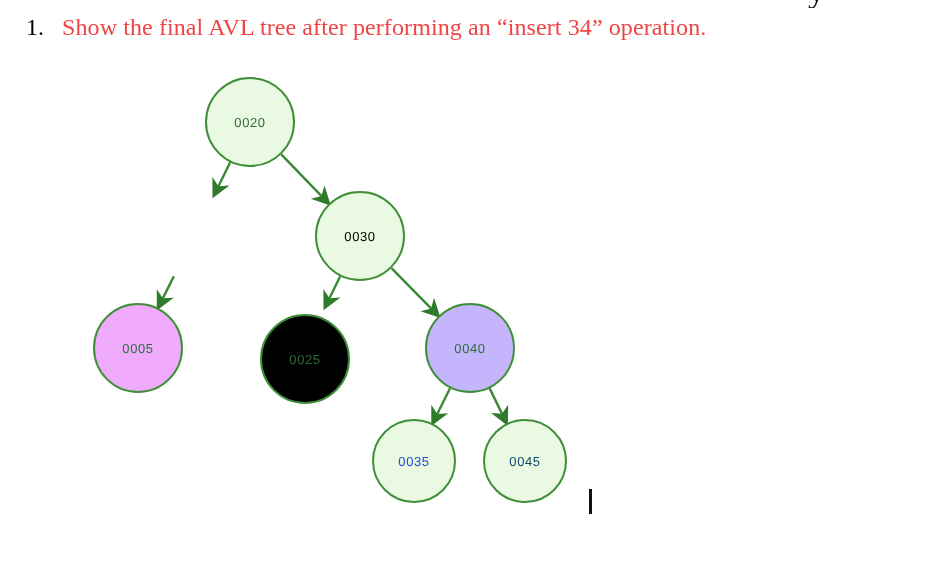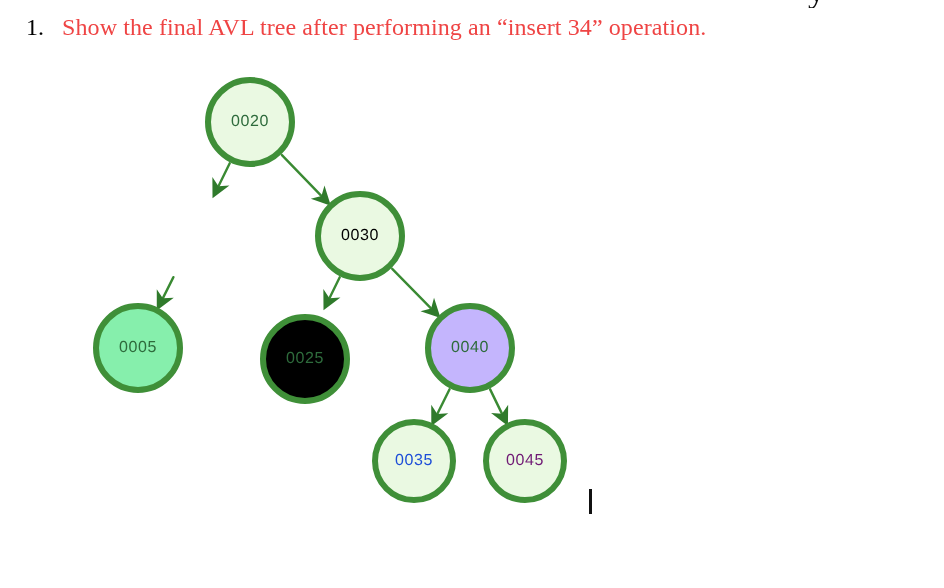--- a/index.html
+++ b/index.html
@@ -72,26 +72,26 @@
     width: 944px;
     height: 588px;
     pointer-events: none;
   }
 
   .tree-node {
     position: absolute;
     box-sizing: border-box;
     border-radius: 50%;
     background: #eaf9e2;
-    border: 6px solid #a21caf;
+    border: 2px solid #a21caf;
     display: flex;
     align-items: center;
     justify-content: center;
     font-family: "Liberation Sans", "DejaVu Sans", sans-serif;
-    font-size: 16px;
+    font-size: 13px;
     letter-spacing: 0.6px;
     color: #2e6b3c;
     text-rendering: geometricPrecision;
   }
   .tree-node .node-label {
     display: block;
     line-height: 1;
     transform: translateY(-0.5px);
   }
 
@@ -133,32 +133,32 @@
         <polygon points="431.32,426.06 431.24,404.81 437.31,413.96 448.27,413.25" fill="#2f7a2b"></polygon>
         <line x1="490.13" y1="389.36" x2="501.81" y2="413.35" stroke="#3a8a33" stroke-width="2.4" stroke-linecap="round"></line>
         <polygon points="507.93,425.93 491.07,413.01 502.02,413.79 508.16,404.69" fill="#2f7a2b"></polygon>
       </svg>
   <div class="tree-node" style="left: 205px; top: 77px; width: 90px; height: 90px; background: rgb(234, 249, 226); border-color: rgb(63, 143, 56); color: rgb(46, 107, 60);">
         <span class="node-label">0020</span>
       </div>
       <div class="tree-node" style="left: 315px; top: 191px; width: 90px; height: 90px; background: rgb(234, 249, 226); border-color: rgb(63, 143, 56); color: #000000;">
         <span class="node-label">0030</span>
       </div>
-      <div class="tree-node" style="left: 93px; top: 303px; width: 90px; height: 90px; background: #86efac; border-color: rgb(63, 143, 56); color: rgb(46, 107, 60);">
+      <div class="tree-node" style="left: 93px; top: 303px; width: 90px; height: 90px; background: #f0abfc; border-color: rgb(63, 143, 56); color: rgb(46, 107, 60);">
         <span class="node-label">0005</span>
       </div>
       <div class="tree-node" style="left: 260px; top: 314px; width: 90px; height: 90px; background: #000000; border-color: rgb(63, 143, 56); color: rgb(46, 107, 60);">
         <span class="node-label">0025</span>
       </div>
       <div class="tree-node" style="left: 425px; top: 303px; width: 90px; height: 90px; background: #c4b5fd; border-color: rgb(63, 143, 56); color: rgb(46, 107, 60);">
         <span class="node-label">0040</span>
       </div>
       <div class="tree-node" style="left: 372px; top: 419px; width: 84px; height: 84px; background: rgb(234, 249, 226); border-color: rgb(63, 143, 56); color: #1d4ed8;">
         <span class="node-label">0035</span>
       </div>
-      <div class="tree-node" style="left: 483px; top: 419px; width: 84px; height: 84px; background: rgb(234, 249, 226); border-color: rgb(63, 143, 56); color: #701a75;">
+      <div class="tree-node" style="left: 483px; top: 419px; width: 84px; height: 84px; background: rgb(234, 249, 226); border-color: rgb(63, 143, 56); color: #0c4a6e;">
         <span class="node-label">0045</span>
       </div>
     </div>
 
   <div id="text-caret"></div>
 
 </div>
 
 </body></html>

